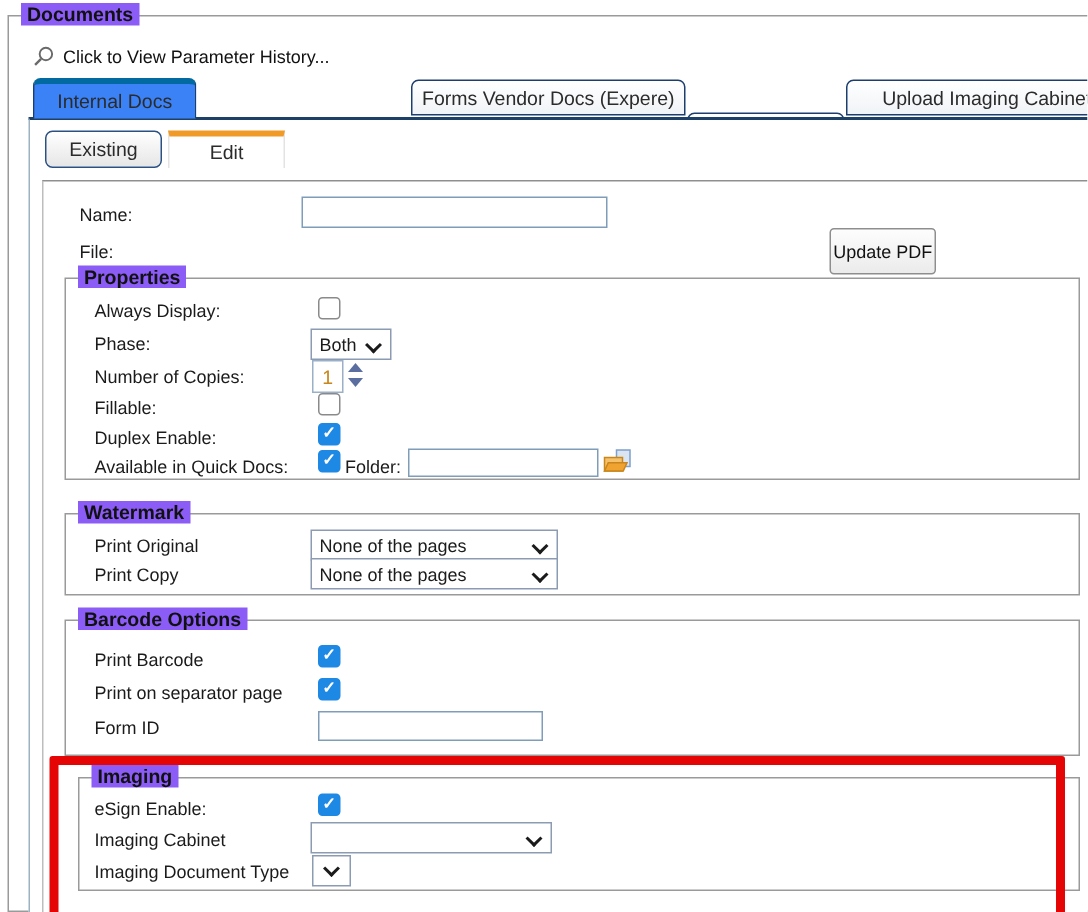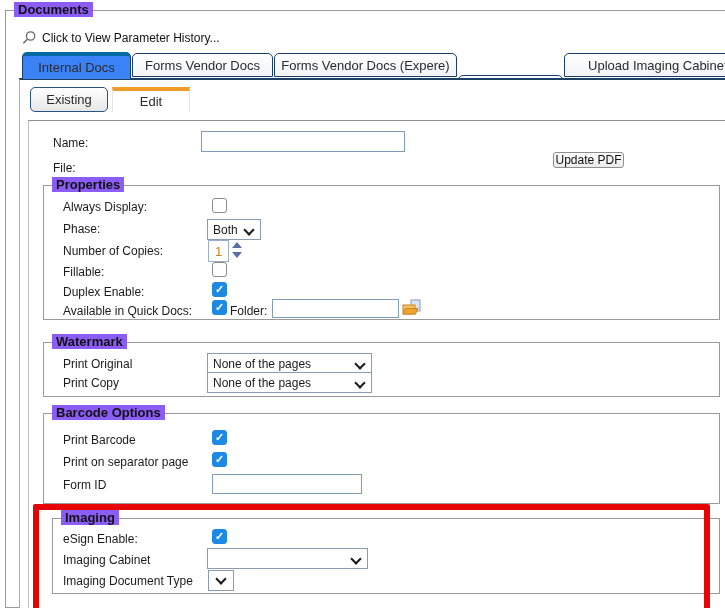--- a/index.html
+++ b/index.html
@@ -79,23 +79,20 @@
     <svg width="16" height="16" viewBox="0 0 20 20">
       <circle cx="12" cy="7.5" r="5.2" fill="none" stroke="#6a6a6a" stroke-width="1.6"></circle>
       <line x1="8" y1="11.5" x2="3" y2="16.5" stroke="#6a6a6a" stroke-width="2"></line>
     </svg>
     <span class="txt">Click to View Parameter History...</span>
   </div>
 
   <div class="tab main active" style="left:22px;width:109px;">
       <span>Internal Docs</span>
     </div>
-  <div class="tab main" style="left:132px;width:141px;">
-      <span>Forms Vendor Docs</span>
-    </div>
   <div class="tab main" style="left:274px;width:183px;">
       <span>Forms Vendor Docs (Expere)</span>
     </div>
   <div class="tab main" style="left:458px;width:105px;margin-top:22px;">
       <span>Upload Logo</span>
     </div>
   <div class="tab main" style="left:564px;width:205px;">
       <span>Upload Imaging Cabinet/Ty</span>
     </div>
 
@@ -106,21 +103,21 @@
     </div>
   <div class="tab sub active" style="left:112px;width:78px;">
       <span>Edit</span>
     </div>
 
   <div class="panel" id="edit-panel"></div>
 
   <span class="lbl" style="left:53px;top:136px;">Name:</span>
   <input class="inp" style="left: 201px; top: 131px; width: 204px; height: 21px;" type="text" value="">
   <span class="lbl" style="left:53px;top:161px;">File:</span>
-  <div class="btn" style="left:553px;top:152px;width:71px;height:16px;">Update PDF</div>
+  <div class="btn" style="left:553px;top:152px;width:71px;height:31px;">Update PDF</div>
 
   <div class="fs" style="left:43px;top:185px;width:675px;height:133px;">
     <span class="legend">Properties</span>
   </div>
   <span class="lbl" style="left:63px;top:200px;">Always Display:</span>
   <div class="cb" style="left:212px;top:198px;"></div>
 
   <span class="lbl" style="left:63px;top:222px;">Phase:</span>
   <div class="sel" style="left:207px;top:219px;width:54px;">
     <span>Both</span>

